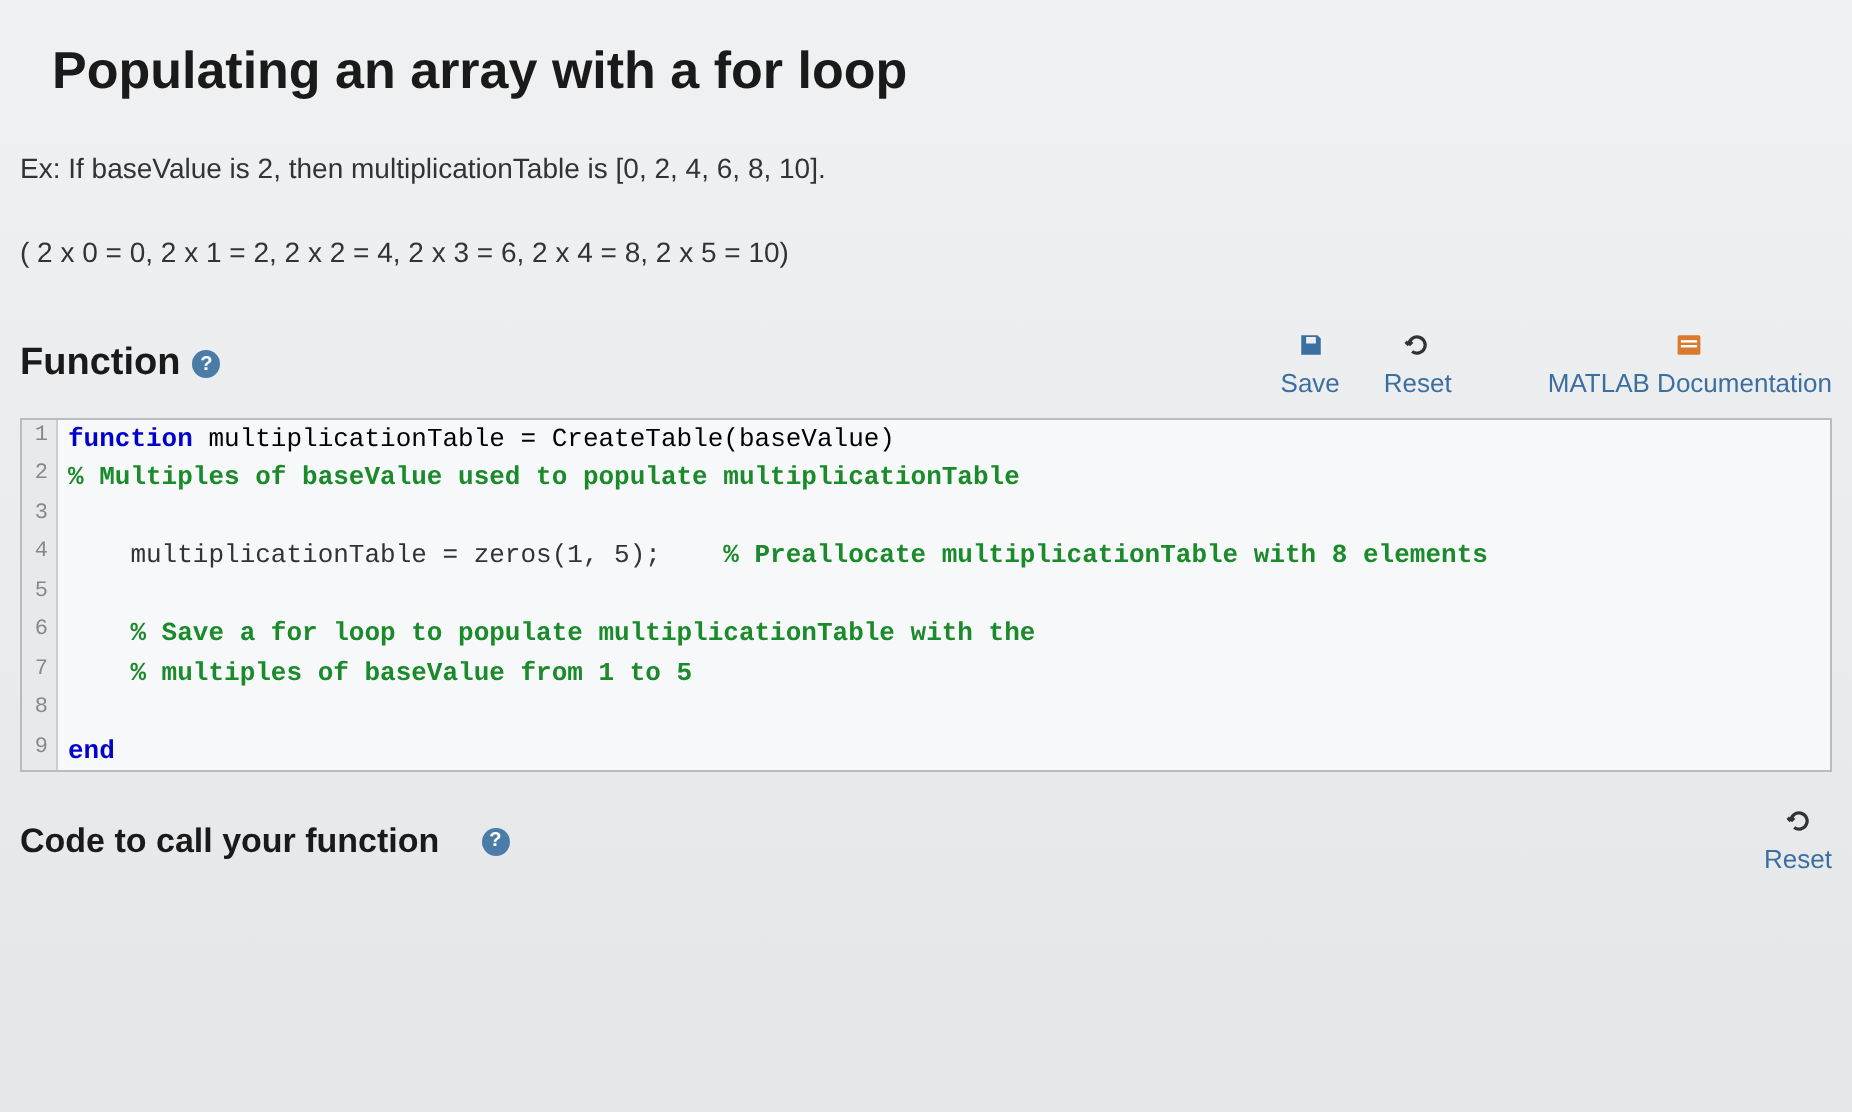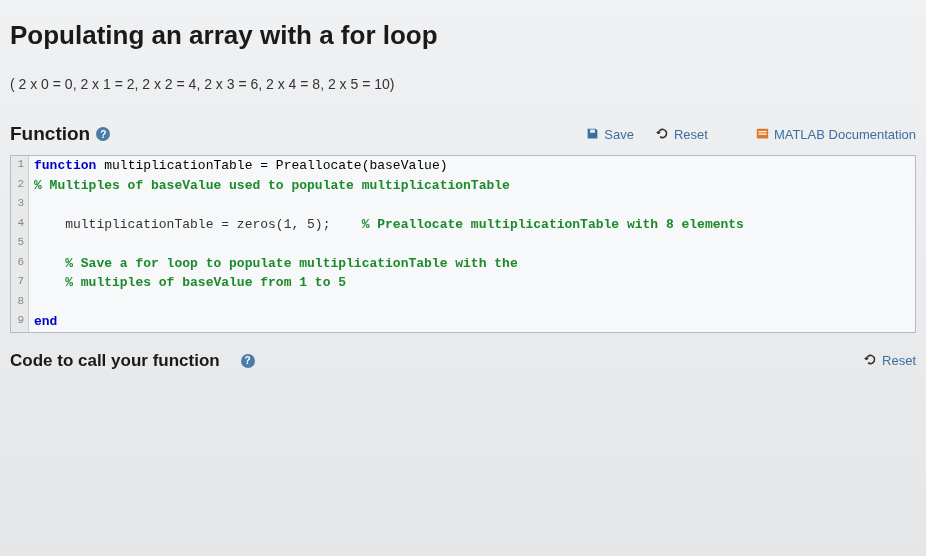--- a/index.html
+++ b/index.html
@@ -12,20 +12,21 @@
     .container {
       background: linear-gradient(to bottom, #f0f1f3, #e4e6e8);
       min-height: 556px;
       padding: 20px 10px 10px 10px;
     }
     .page-title {
       font-size: 26px;
       font-weight: 700;
       color: #1a1a1a;
       margin-bottom: 22px;
+      margin-left: 16px;
     }
     .instructions {
       font-size: 14px;
       color: #333;
       line-height: 1.6;
     }
     .instructions p {
       margin-bottom: 20px;
     }
     .section-header {
@@ -56,24 +57,26 @@
       font-weight: bold;
     }
     .toolbar {
       display: flex;
       align-items: center;
       gap: 22px;
       font-size: 13px;
     }
     .toolbar-btn {
       display: inline-flex;
+      align-items: center;
       gap: 5px;
       color: #3b6fa0;
       cursor: pointer;
       font-size: 13px;
+      flex-direction: column;
     }
     .toolbar-btn.doc {
       color: #3b6fa0;
       padding-left: 26px;
     }
     .save-icon-svg, .reset-icon-svg, .doc-icon-svg {
       width: 13px;
       height: 13px;
       flex-shrink: 0;
     }
@@ -122,20 +125,21 @@
     }
   </style>
 </head>
 <body>
 
 <div class="container">
 
   <h1 class="page-title">Populating an array with a for loop</h1>
 
   <div class="instructions">
+    <p>Ex: If baseValue is 2, then multiplicationTable is [0, 2, 4, 6, 8, 10].</p>
     <p>( 2 x 0 = 0, 2 x 1 = 2, 2 x 2 = 4, 2 x 3 = 6, 2 x 4 = 8, 2 x 5 = 10)</p>
   </div>
 
   <div class="section-header">
     <div class="section-title">
       <span>Function</span>
       <span class="help-icon">?</span>
     </div>
     <div class="toolbar">
       <span class="toolbar-btn">
@@ -157,21 +161,21 @@
             <rect x="3" y="8" width="10" height="1.5" fill="#fff"></rect>
           </svg>
         <span>MATLAB Documentation</span>
       </span>
     </div>
   </div>
 
   <div class="code-editor">
     <div class="code-line">
       <div class="gutter">1</div>
-      <div class="code-content"><span class="kw-blue">function</span><span class="fn-name"> multiplicationTable = Preallocate(baseValue)</span></div>
+      <div class="code-content"><span class="kw-blue">function</span><span class="fn-name"> multiplicationTable = CreateTable(baseValue)</span></div>
     </div>
     <div class="code-line">
       <div class="gutter">2</div>
       <div class="code-content"><span class="comment">% Multiples of baseValue used to populate multiplicationTable</span></div>
     </div>
     <div class="code-line">
       <div class="gutter">3</div>
       <div class="code-content"> </div>
     </div>
     <div class="code-line">

